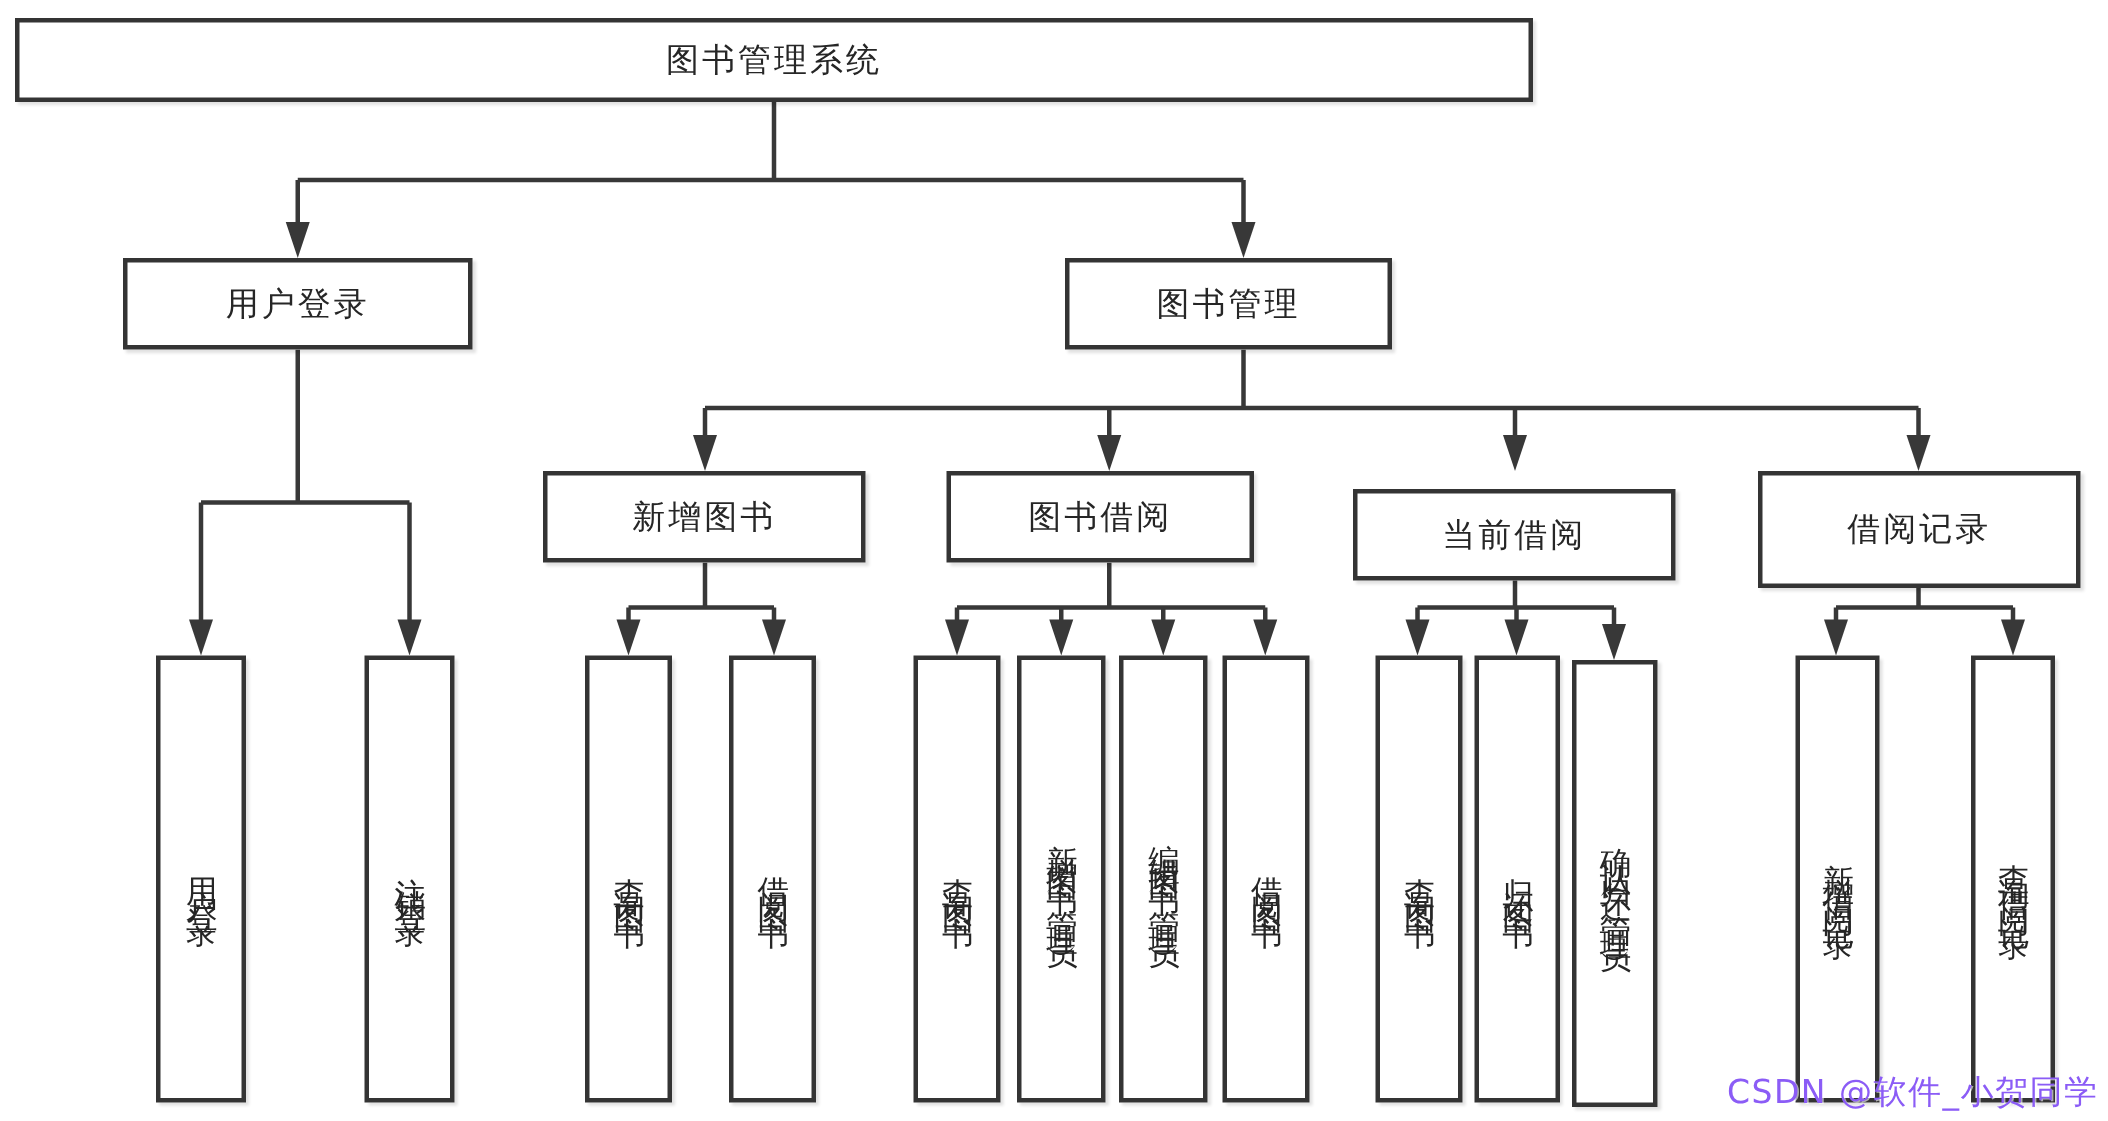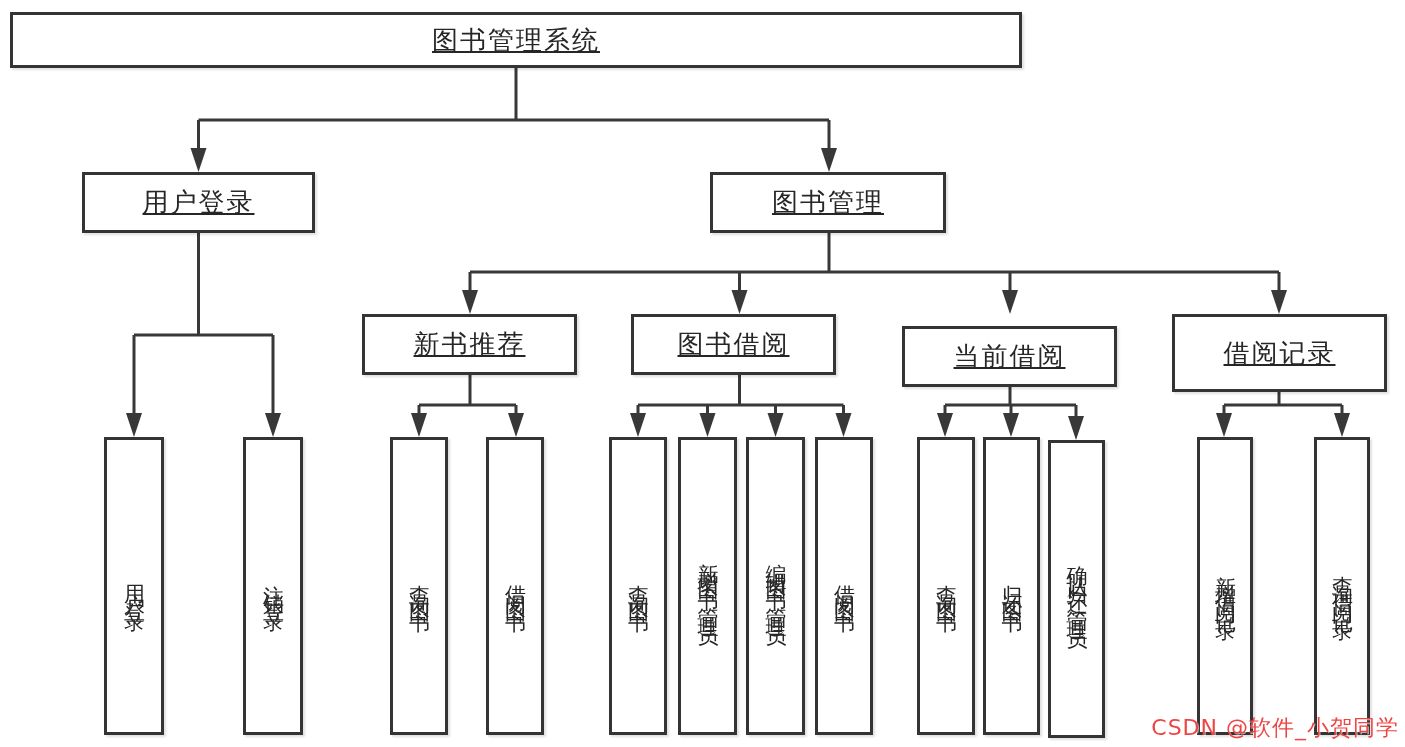--- a/index.html
+++ b/index.html
@@ -6,27 +6,27 @@
   .stage{
     position:relative;width:1405px;height:747px;background:#ffffff;overflow:hidden;
     font-family:"DejaVu Sans",sans-serif;color:#262626;
   }
   .wires{position:absolute;left:0;top:0;pointer-events:none;}
   .box{
     position:absolute;box-sizing:border-box;background:#ffffff;
     border:3px solid #343434;display:flex;align-items:center;justify-content:center;
     box-shadow:2px 2px 2px rgba(0,0,0,0.12);
   }
-  .box.h{font-size:26px;letter-spacing:2px;white-space:nowrap;text-decoration:underline;}
+  .box.h{font-size:22px;letter-spacing:2px;white-space:nowrap;}
   .box.v{
     writing-mode:vertical-rl;font-size:21px;letter-spacing:9px;line-height:1;
     text-align:center;
   }
   .watermark{
-    position:absolute;right:6px;bottom:4px;font-size:22px;color:#ef4444;
+    position:absolute;right:6px;bottom:4px;font-size:22px;color:#8b5cf6;
     letter-spacing:1px;white-space:nowrap;
     text-shadow:1px 1px 0 rgba(255,255,255,0.6);
   }
 </style>
 </head>
 <body>
 
 <div class="stage">
 
   <svg class="wires" width="1405" height="747" viewBox="0 0 1405 747">
@@ -58,23 +58,23 @@
       <polygon points="1003,413 1019,413 1011,437"></polygon>
       <polygon points="1068,416 1084,416 1076,440"></polygon>
       <polygon points="1216,413 1232,413 1224,437"></polygon>
       <polygon points="1334,413 1350,413 1342,437"></polygon>
     </g>
   </svg>
 
   <div class="box h" style="left:10px;top:12px;width:1012px;height:56px">图书管理系统</div>
 
   <div class="box h" style="left:82px;top:172px;width:233px;height:61px">用户登录</div>
-  <div class="box h" style="left:710px;top:172px;width:236px;height:61px">图书管理</div>
+  <div class="box h" style="left:710px;top:172px;width:218px;height:61px">图书管理</div>
 
-  <div class="box h" style="left:362px;top:314px;width:215px;height:61px">新书推荐</div>
+  <div class="box h" style="left:362px;top:314px;width:215px;height:61px">新增图书</div>
   <div class="box h" style="left:631px;top:314px;width:205px;height:61px">图书借阅</div>
   <div class="box h" style="left:902px;top:326px;width:215px;height:61px">当前借阅</div>
   <div class="box h" style="left:1172px;top:314px;width:215px;height:78px">借阅记录</div>
 
   <div class="box v" style="left:104px;top:437px;width:60px;height:298px">用户登录</div>
   <div class="box v" style="left:243px;top:437px;width:60px;height:298px">注销登录</div>
 
   <div class="box v" style="left:390px;top:437px;width:58px;height:298px">查询图书</div>
   <div class="box v" style="left:486px;top:437px;width:58px;height:298px">借阅图书</div>
 

